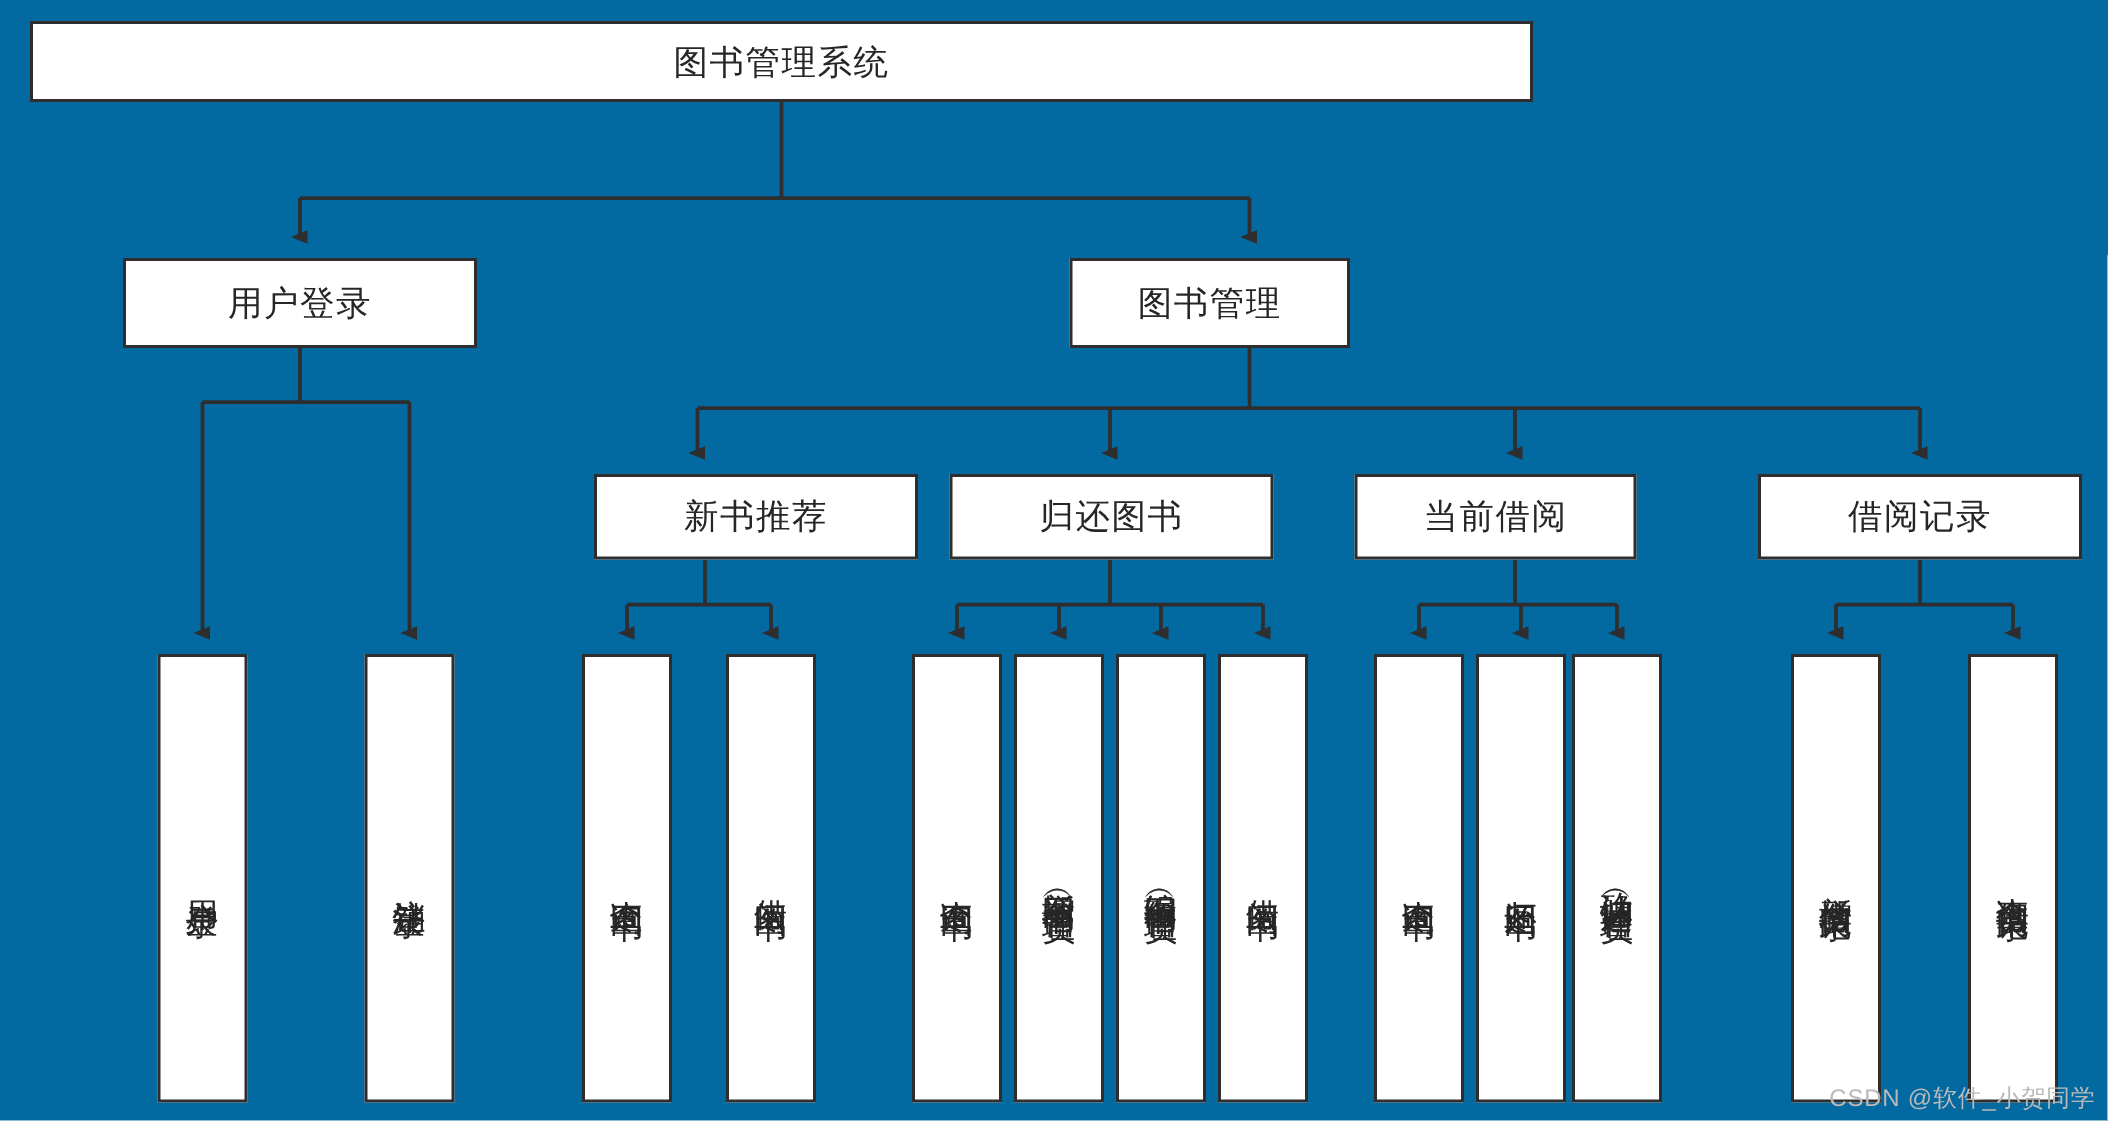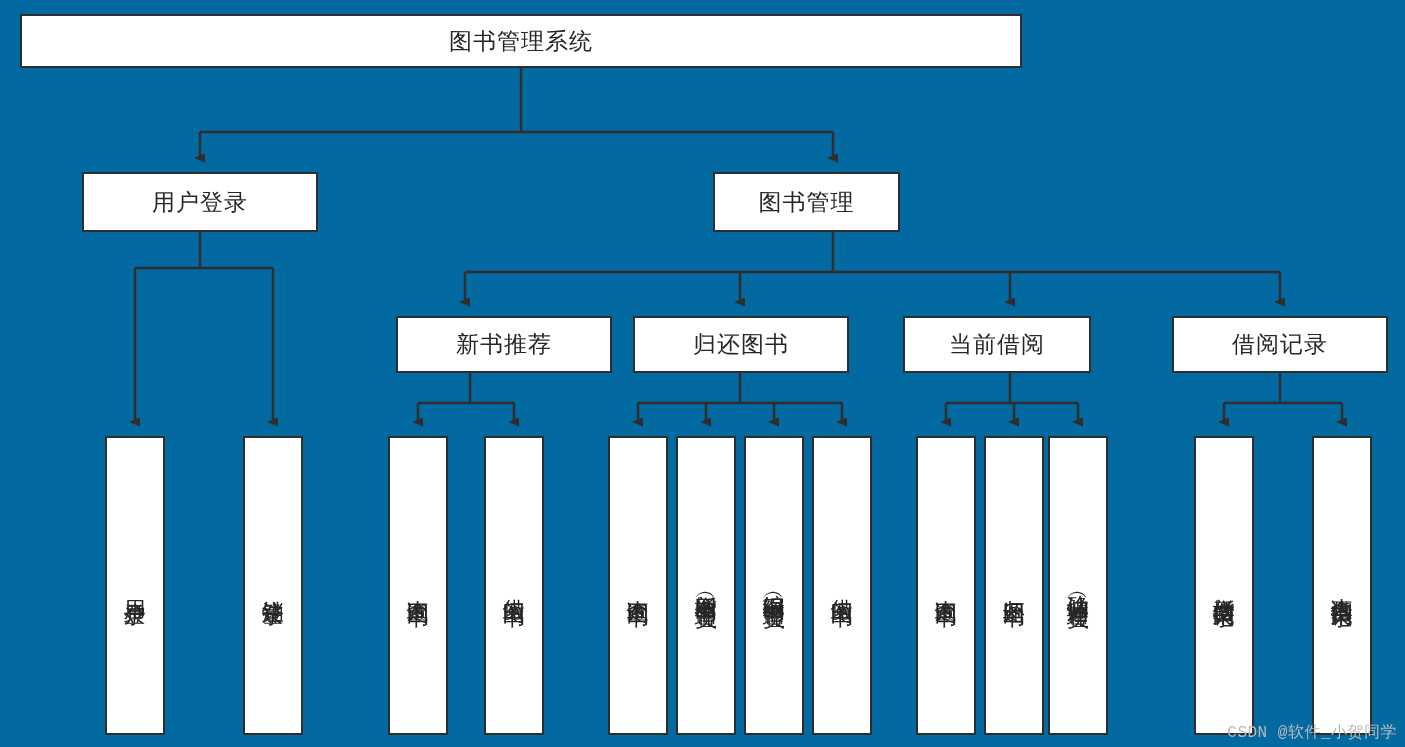--- a/index.html
+++ b/index.html
@@ -61,21 +61,20 @@
   }
   #watermark {
     position: absolute;
     right: 8px;
     bottom: 4px;
     font-size: 16px;
     color: #b9b9b9;
     letter-spacing: 0.5px;
     z-index: 5;
     white-space: nowrap;
-    font-family: Liberation Mono, monospace;
   }
 </style>
 </head>
 <body>
 
 <div id="diagram-root">
 
   <svg id="edges-svg" viewBox="0 0 1405 747">
     <defs>
       <marker id="arrow" markerWidth="11" markerHeight="11" refX="4.5" refY="5" orient="auto" markerUnits="userSpaceOnUse">

